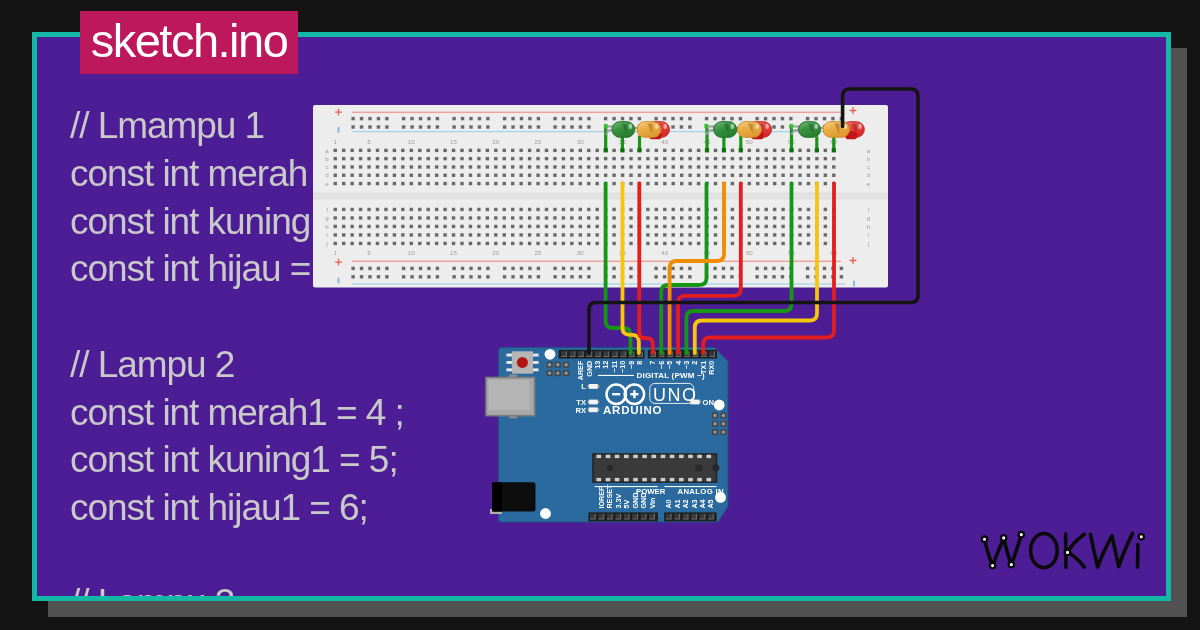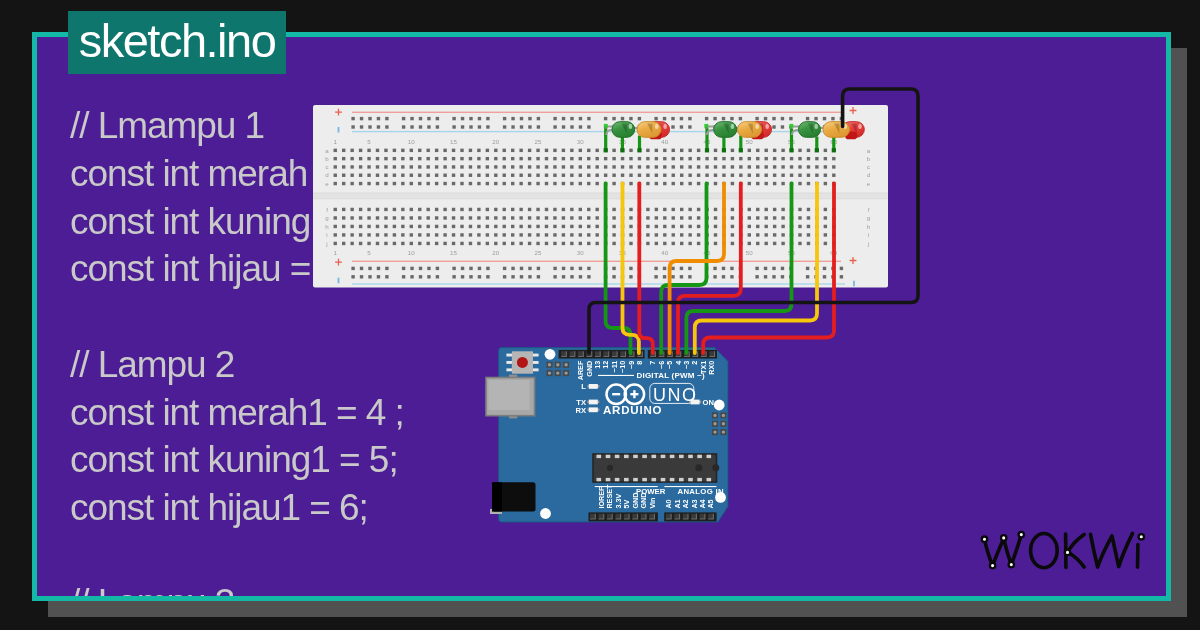--- a/index.html
+++ b/index.html
@@ -2,21 +2,21 @@
 <html><head>
 <meta charset="utf-8">
 <style>
   html,body{margin:0;padding:0;}
   body{width:1200px;height:630px;background:#141414;position:relative;overflow:hidden;
        font-family:"Liberation Sans",sans-serif;}
   #card{position:absolute;left:32px;top:32px;width:1129px;height:559px;background:#4c1d95;
         border:5px solid #14b8a6;box-shadow:16px 16px 0 0 #515151;overflow:hidden;}
   #code{position:absolute;left:33px;top:65.3px;font-size:37px;line-height:47.7px;color:#c9c9c9;
         white-space:pre;letter-spacing:-1.05px;}
-  #label{position:absolute;left:68px;top:11px;width:218px;height:63px;background:#0f766e;
+  #label{position:absolute;left:80px;top:11px;width:218px;height:63px;background:#be185d;
          color:#fff;font-size:47px;text-align:center;line-height:60.5px;letter-spacing:-1.5px;}
   #circuit{position:absolute;left:0;top:0;}
   #wokwi{position:absolute;left:975px;top:527px;}
 </style>
 </head>
 <body>
 <div id="card">
     <div id="code">// Lmampu 1
 const int merah = 13;
 const int kuning = 12;

